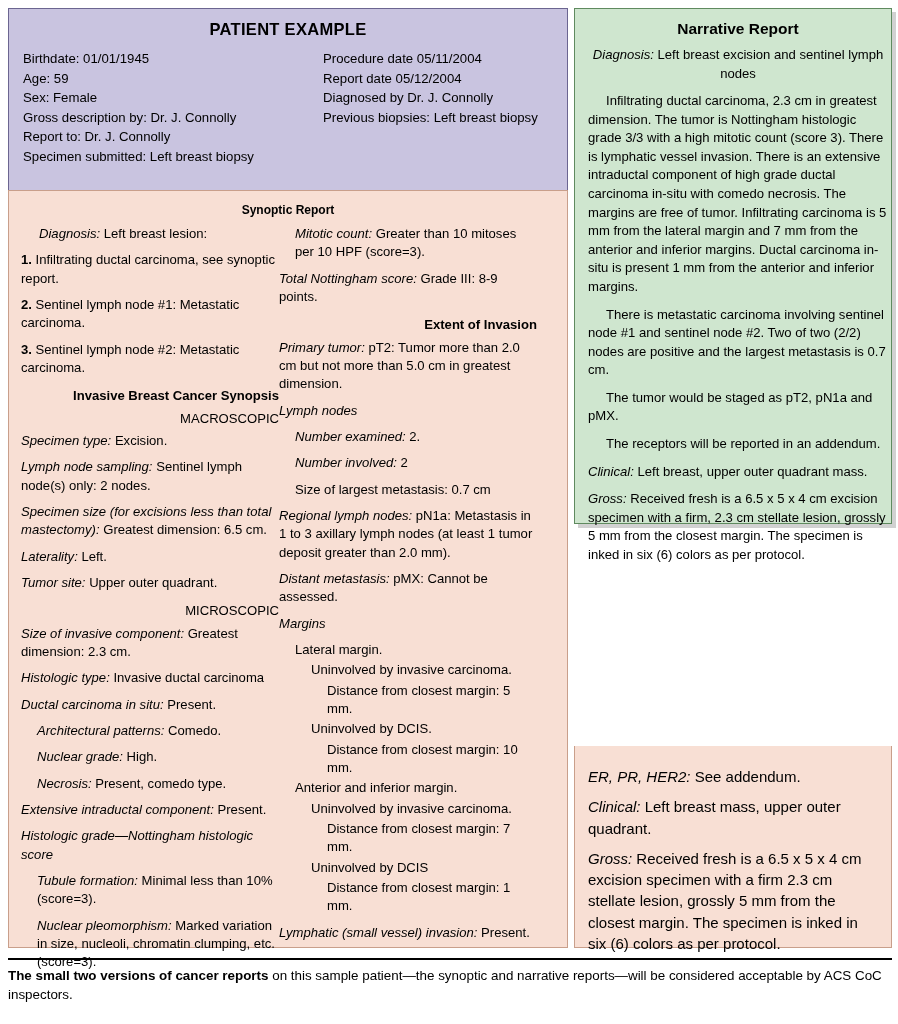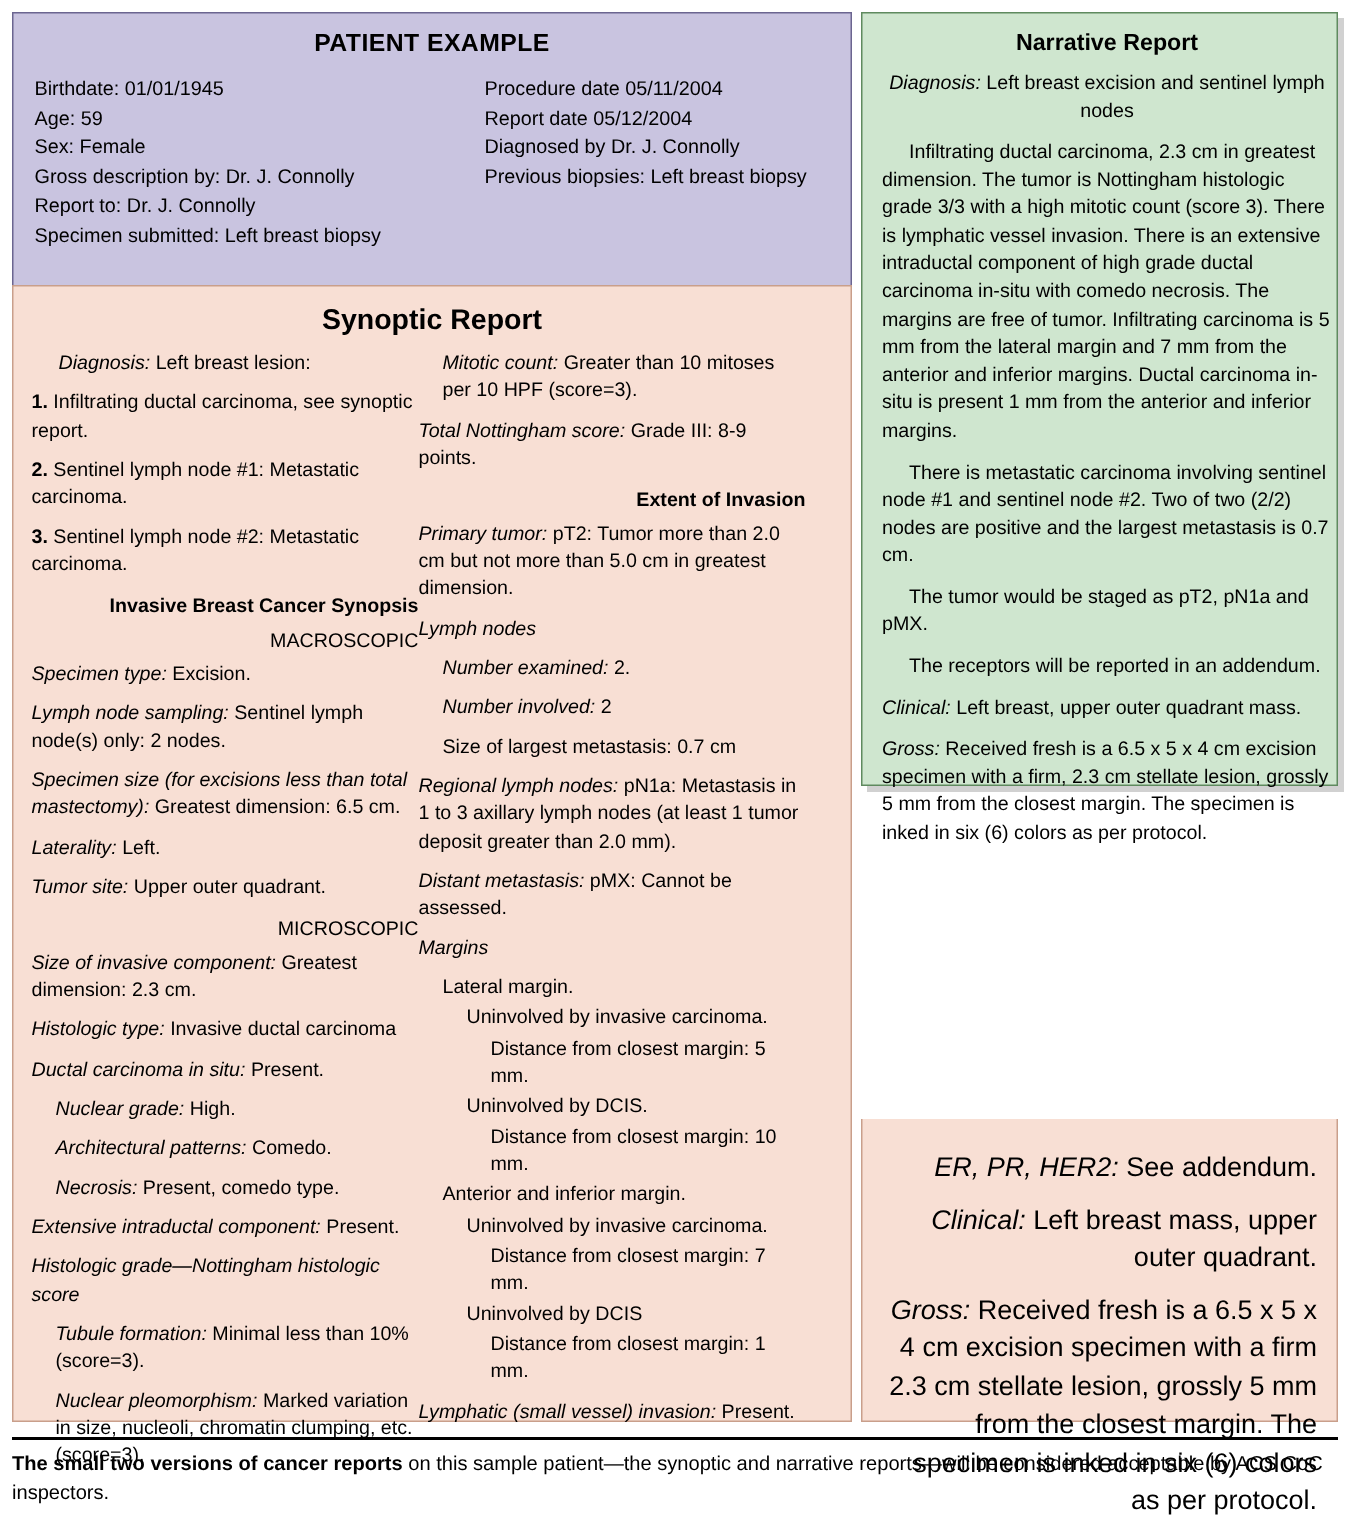--- a/index.html
+++ b/index.html
@@ -76,21 +76,21 @@
     top: 190px;
     width: 560px;
     height: 758px;
     background: #f8dfd4;
     border: 1px solid #c99f8b;
     padding: 8px 12px 8px 12px;
   }
   .synoptic-title {
     text-align: center;
     font-weight: bold;
-    font-size: 19px;
+    font-size: 12px;
     margin: 4px 0 8px 0;
   }
   .syn-cols { display: flex; gap: 0; }
   .syn-col { width: 258px; font-size: 13.1px; line-height: 1.40; }
   .syn-col p { margin: 0 0 8px 0; }
   .center-head {
     text-align: right;
     font-weight: bold;
     margin: 10px 0 4px 0 !important;
   }
@@ -111,23 +111,22 @@
     height: 192px;
     background: #f8dfd4;
     border-left: 1px solid #c99f8b;
     border-right: 1px solid #c99f8b;
     border-bottom: 1px solid #c99f8b;
     border-top: none;
     padding: 10px 13px 8px 13px;
   }
   .narr-lower p {
     margin: 0 0 9px 0;
-    font-size: 18px;
+    font-size: 15px;
     line-height: 1.42;
-    text-align: right;
   }
   
   .narr-lower-fill {
     position: absolute;
     left: 574px;
     top: 746px;
     width: 318px;
     height: 12px;
     background: #f8dfd4;
     border-left: 1px solid #c99f8b;
@@ -257,24 +256,24 @@
         <p>
           <i>Size of invasive component:</i><span> Greatest dimension: 2.3 cm.</span>
         </p>
         <p>
           <i>Histologic type:</i><span> Invasive ductal carcinoma</span>
         </p>
         <p>
           <i>Ductal carcinoma in situ:</i><span> Present.</span>
         </p>
         <p class="ind1">
+          <i>Architectural patterns:</i><span> Comedo.</span>
+        </p>
+        <p class="ind1">
           <i>Nuclear grade:</i><span> High.</span>
-        </p>
-        <p class="ind1">
-          <i>Architectural patterns:</i><span> Comedo.</span>
         </p>
         <p class="ind1">
           <i>Necrosis:</i><span> Present, comedo type.</span>
         </p>
         <p>
           <i>Extensive intraductal component:</i><span> Present.</span>
         </p>
 
         <p>
           <i>Histologic grade—Nottingham histologic score</i>

